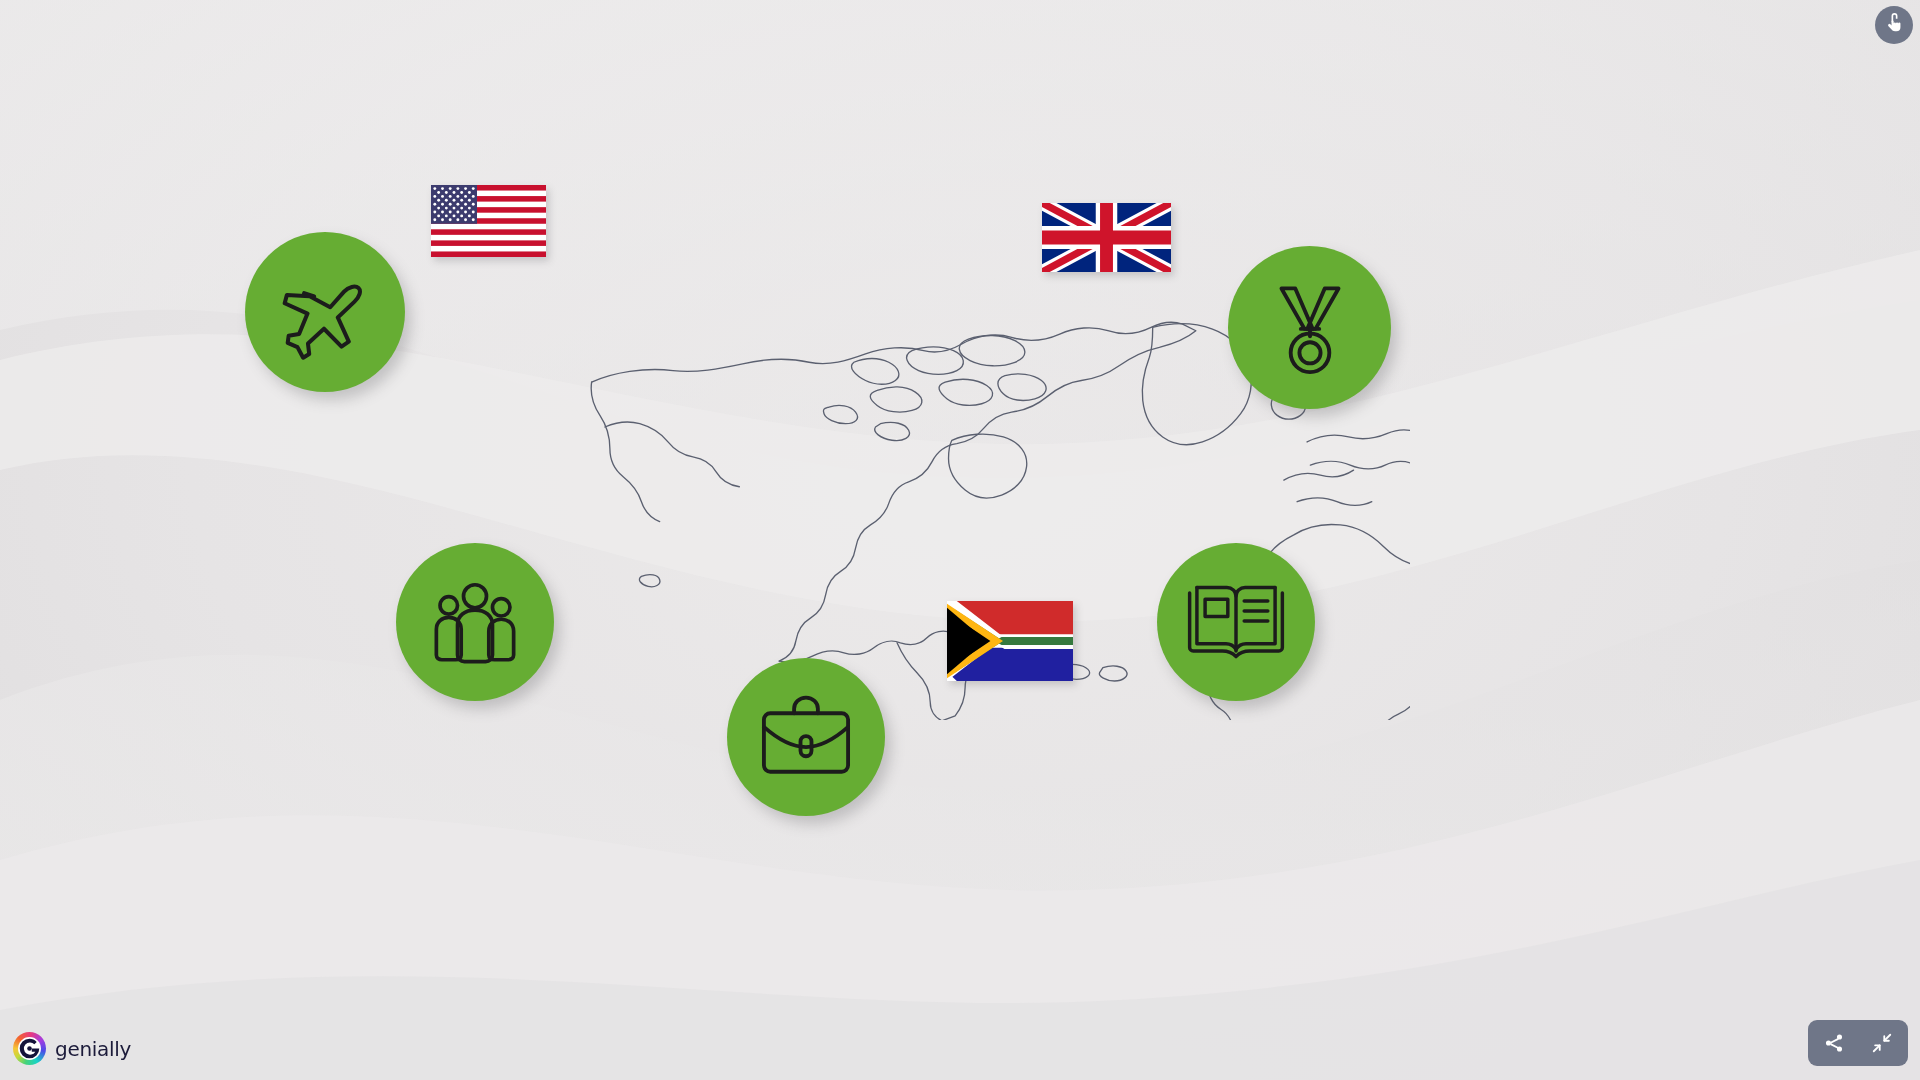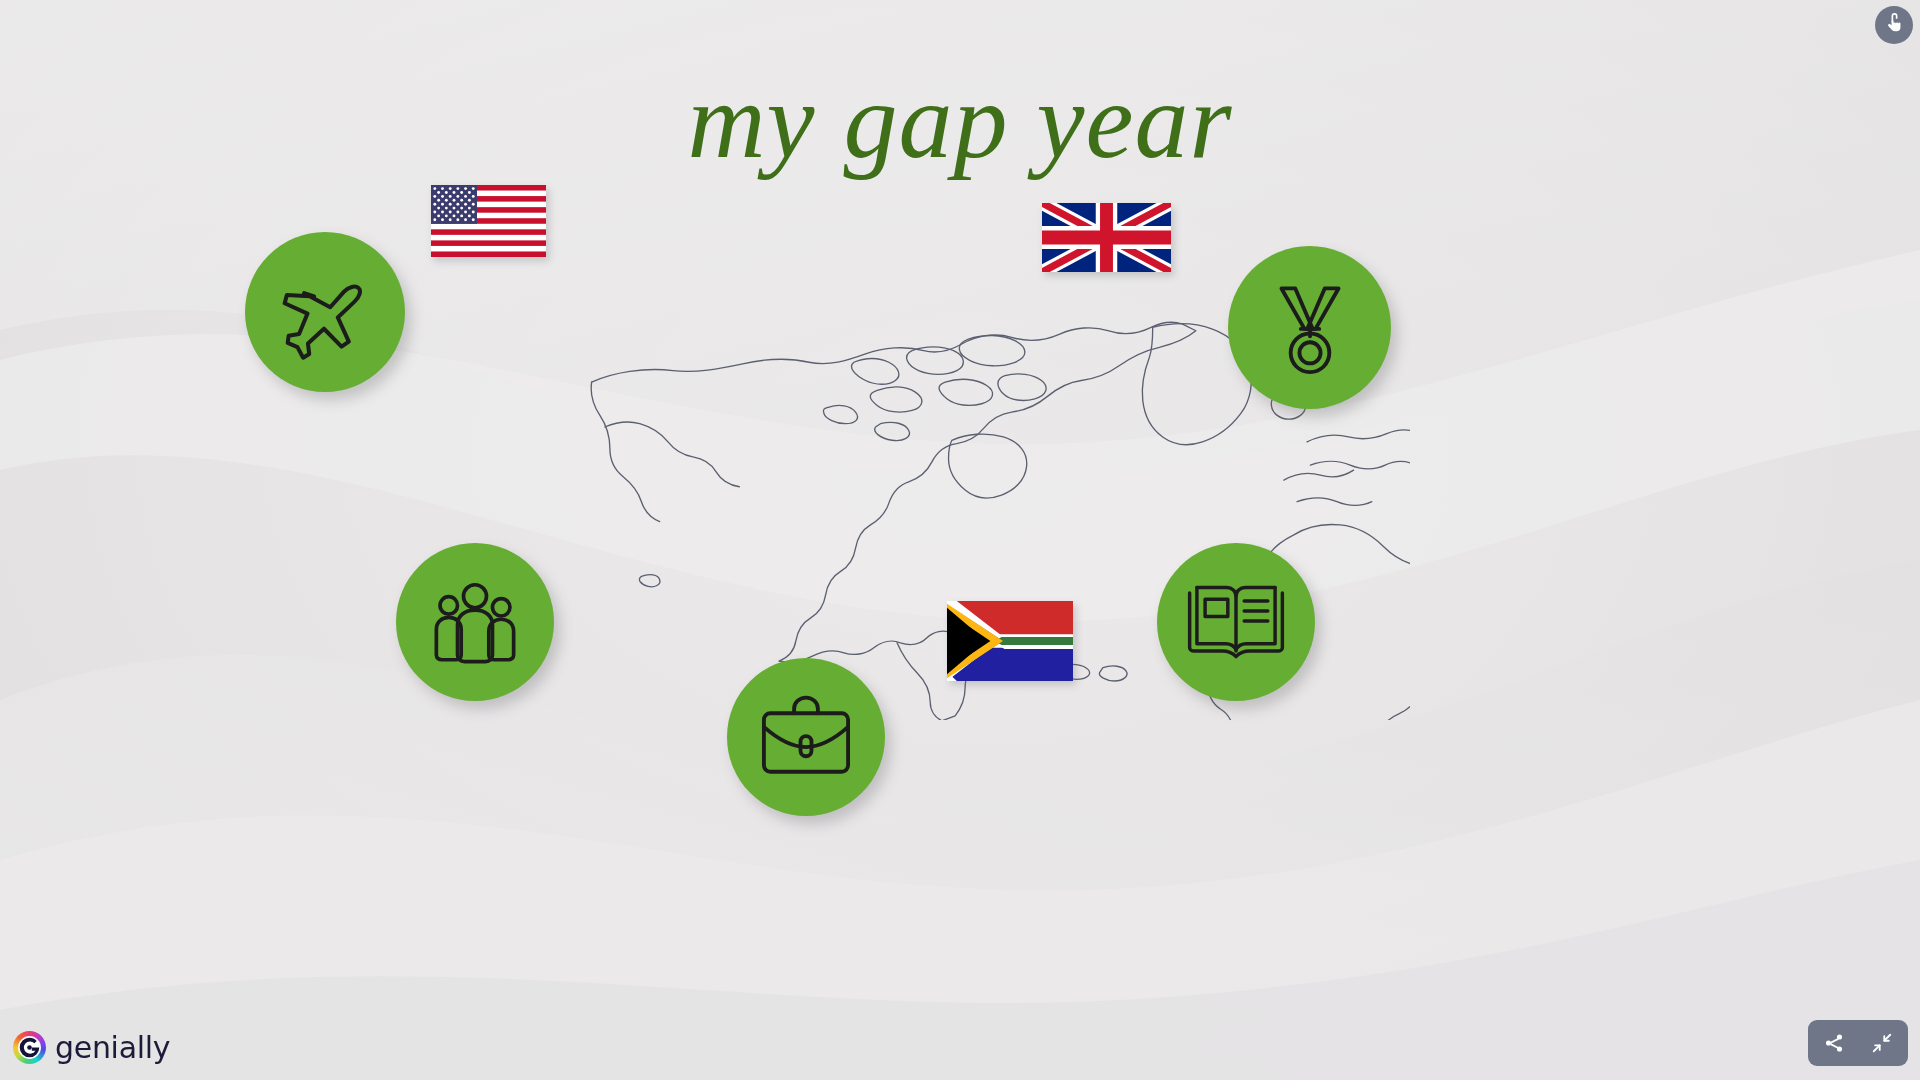--- a/index.html
+++ b/index.html
@@ -95,21 +95,21 @@
   #genially-logo .logo-mark {
     width:33px; height:33px; border-radius:50%;
     display:flex; align-items:center; justify-content:center;
     background:conic-gradient(from 150deg,
       #19d3c5 0deg, #45d27a 45deg, #c6d93a 85deg,
       #f5c637 120deg, #f2622e 165deg, #e8387f 215deg,
       #a43ce0 265deg, #4a4ce8 310deg, #19d3c5 360deg);
   }
   #genially-logo .logo-text {
     font-family:"DejaVu Sans", sans-serif;
-    font-size:30px;
+    font-size:20px;
     font-weight:500;
     color:#1c1b3a;
     letter-spacing:-0.3px;
   }
 
   
   #bottom-toolbar {
     position:absolute;
     right:12px; bottom:14px;
     height:46px;
@@ -263,21 +263,20 @@
       <path d="M1654,572 C1666,564 1678,566 1682,576 C1686,586 1680,596 1670,600"></path>
       <path d="M1690,604 C1702,598 1712,602 1714,612 C1716,622 1708,630 1698,630"></path>
 
       <path d="M1092,470 C1104,462 1116,466 1118,478 C1120,490 1114,504 1104,512 C1094,520 1086,514 1086,502 C1086,490 1086,476 1092,470 Z"></path>
 
       <path d="M74,330 C84,326 94,328 96,334 C98,340 90,344 82,342 C74,340 68,334 74,330 Z"></path>
       <path d="M598,560 C606,556 614,558 616,564 C618,570 610,574 604,572 C598,570 594,564 598,560 Z"></path>
     </g>
   </svg>
 
-  <h1 id="page-title">my gap year</h1>
 
   <div class="circle-btn" id="btn-travel">
     <span class="icon-wrap">
       <svg width="96" height="96" viewBox="0 0 100 100" fill="none" stroke="#1c1c1c" stroke-width="4.2" stroke-linejoin="round" stroke-linecap="round">
         <path d="M34.5 26.5 L58 46.5 L75.5 33.5 C81 29.5 88.5 29.5 91 33 C93.5 36.5 90 42.5 84 46
                  L63.5 58.5 L69.5 85.5 L61 89 L47 67 L27.5 78.5 L26.5 89.5 L19.5 92 L16 80 L7 73.5
                  L9.5 66.5 L20.5 67 L33.5 48 L12.5 32.5 L16.5 24.5 L44 32 L34.5 26.5 Z" transform="rotate(-12 50 58)"></path>
       </svg>
     </span>
   </div>

